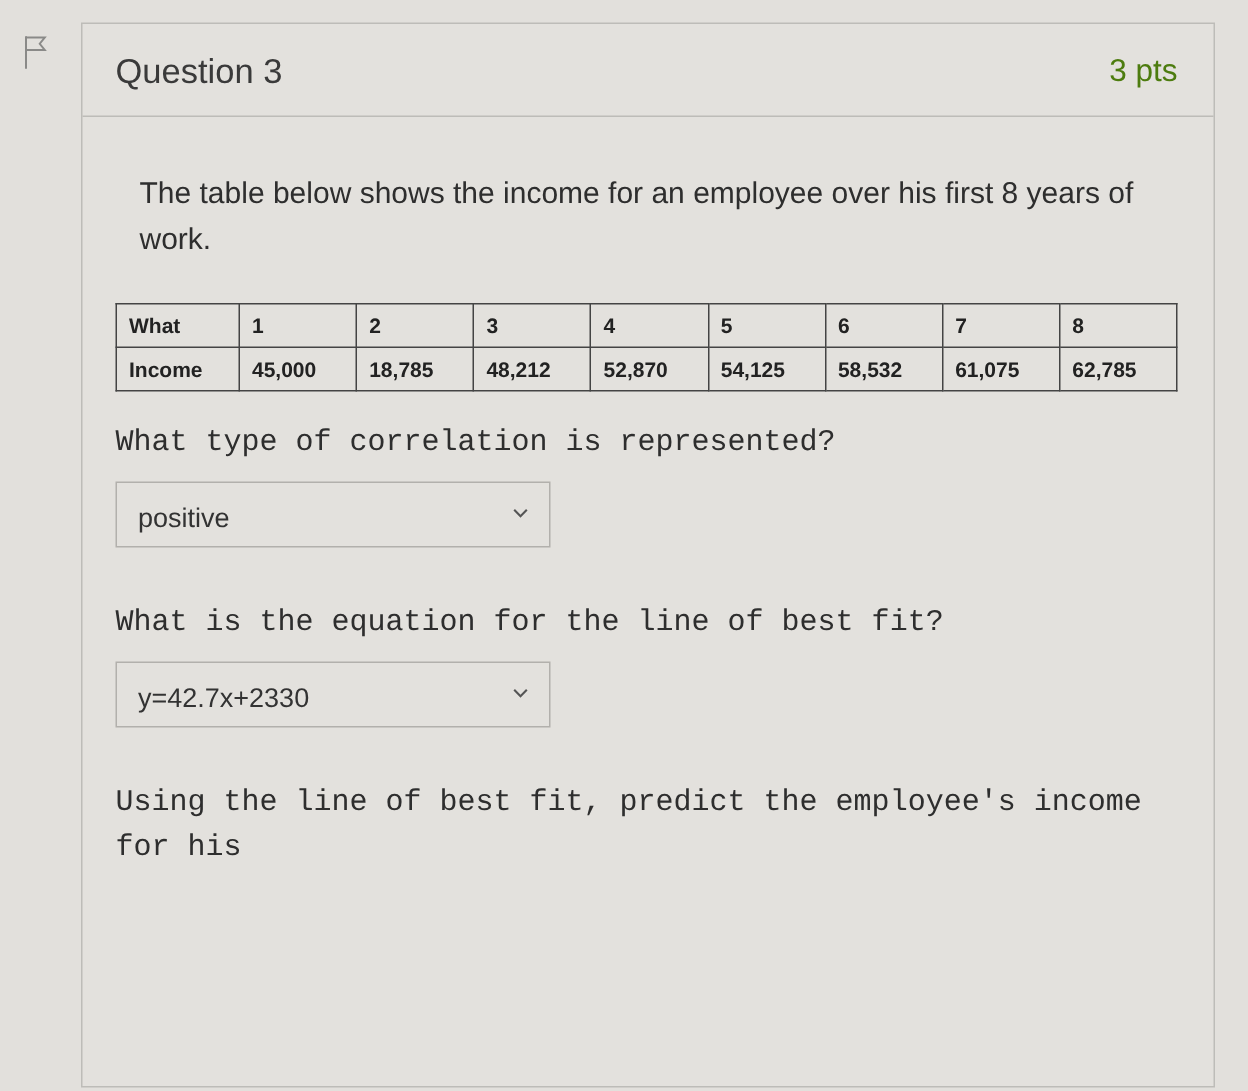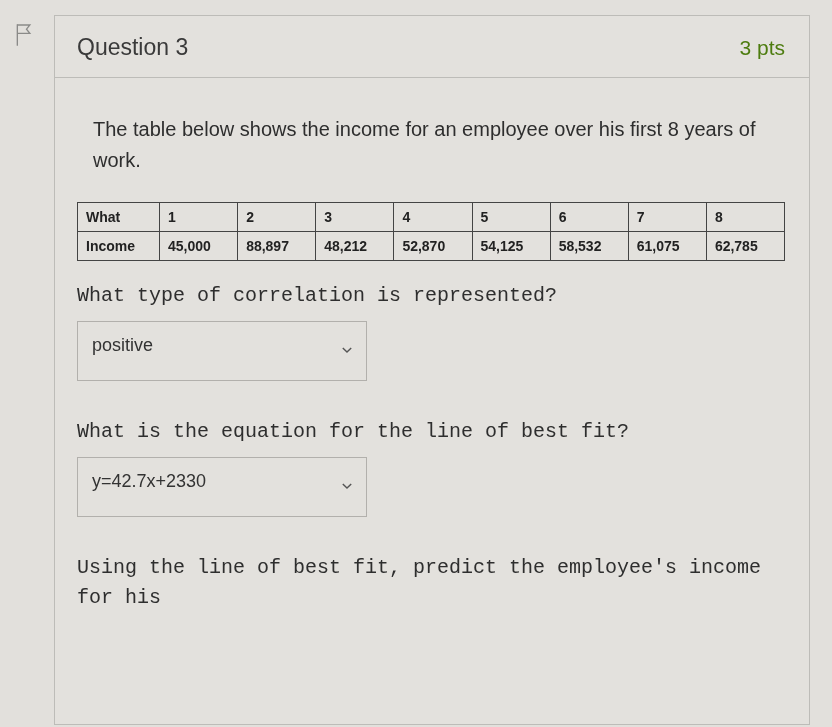--- a/index.html
+++ b/index.html
@@ -85,21 +85,21 @@
     color: #2e2e2e;
     margin: 18px 0 10px 0;
     line-height: 1.5;
     font-family: Liberation Mono, monospace;
   }
   .select-wrap {
     position: relative;
     display: inline-block;
     border: 1px solid #b2b0ac;
     background: #e3e1dd;
-    height: 60px;
+    height: 44px;
     padding: 0 40px 0 14px;
     font-size: 18px;
     color: #333;
     line-height: 46px;
     cursor: pointer;
     min-width: 290px;
   }
   .select-wrap.small { min-width: 250px; }
   .select-caret {
     position: absolute;
@@ -151,21 +151,21 @@
         <td>3</td>
         <td>4</td>
         <td>5</td>
         <td>6</td>
         <td>7</td>
         <td>8</td>
       </tr>
       <tr>
         <th class="rowhead">Income</th>
         <td>45,000</td>
-        <td>88,897</td>
+        <td>18,785</td>
         <td>48,212</td>
         <td>52,870</td>
         <td>54,125</td>
         <td>58,532</td>
         <td>61,075</td>
         <td>62,785</td>
       </tr>
     </tbody>
       </table>
 

